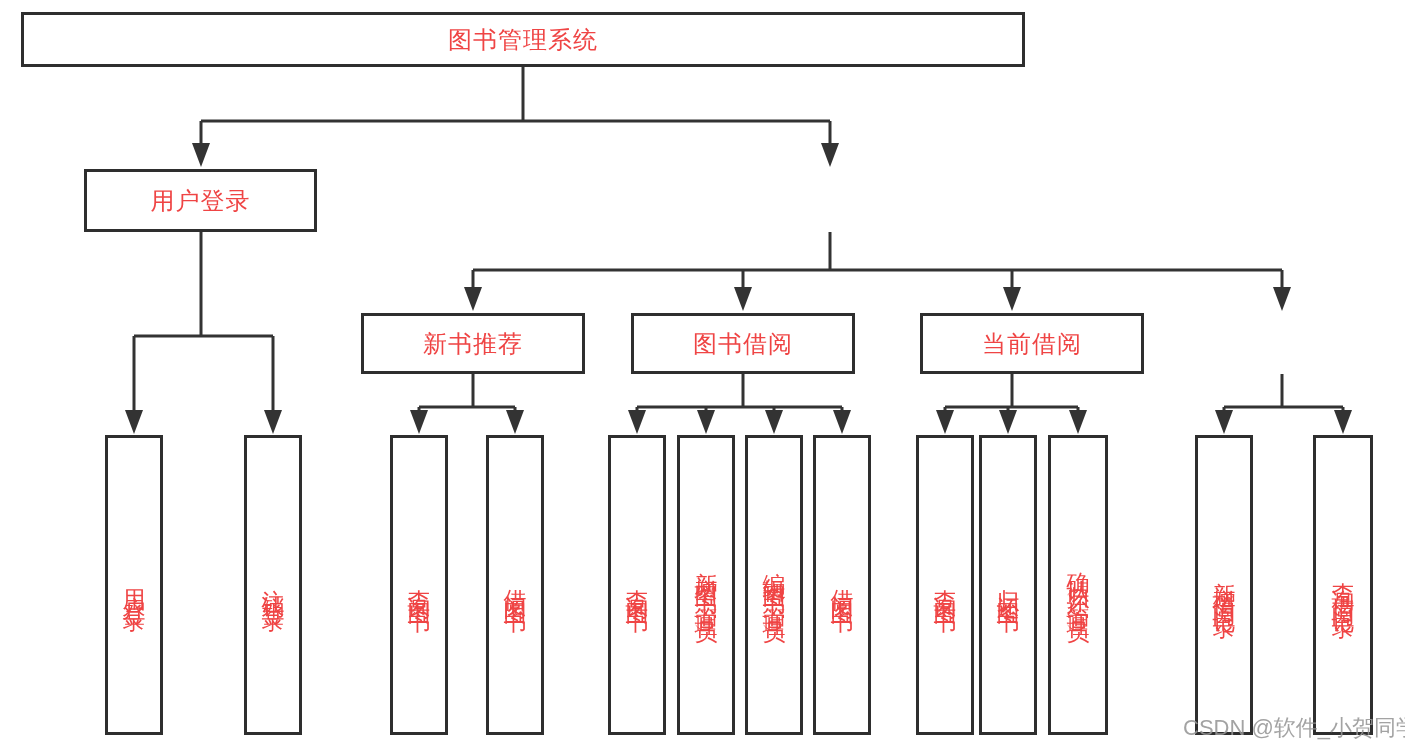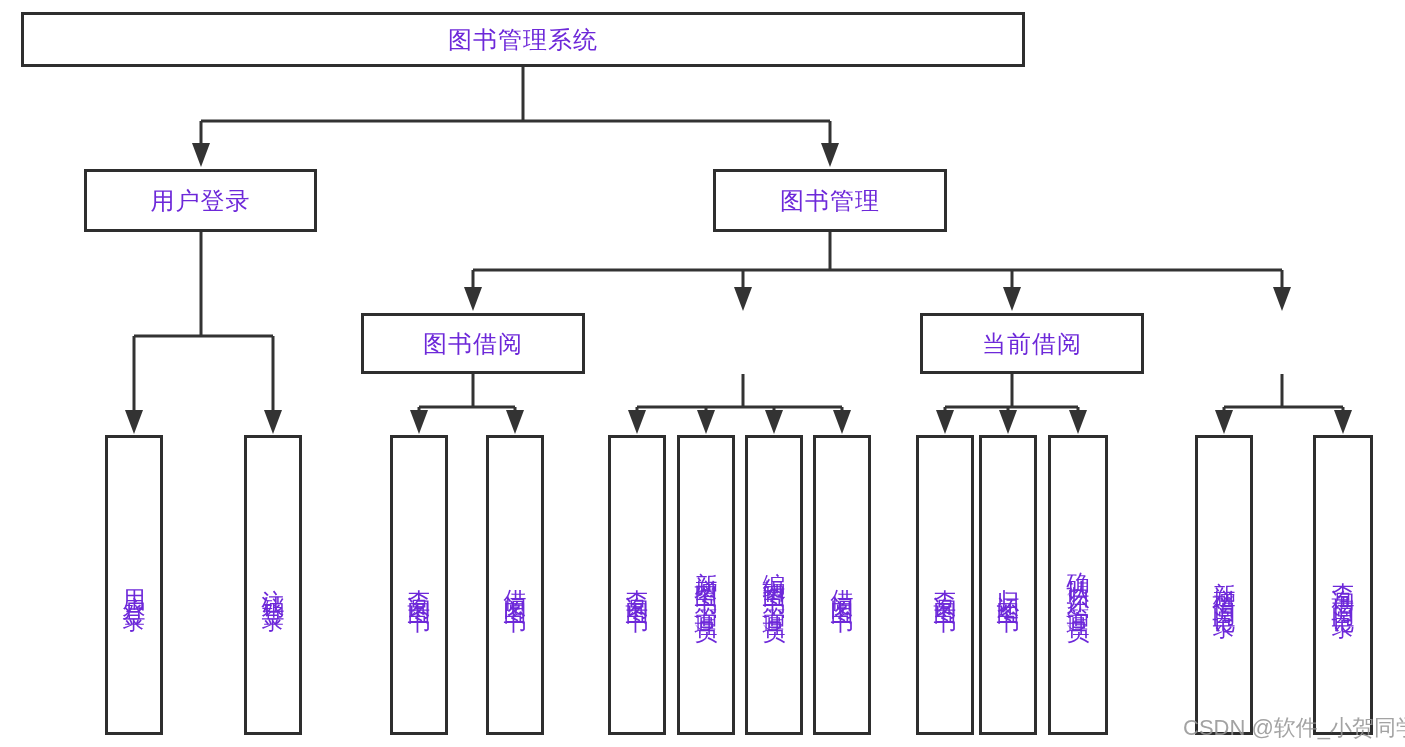--- a/index.html
+++ b/index.html
@@ -21,21 +21,21 @@
   .wires polygon { fill: #333333; stroke: none; }
   .node {
     position: absolute;
     background: #ffffff;
     border: 3px solid #2e2e2e;
     box-sizing: border-box;
     display: flex;
     align-items: center;
     justify-content: center;
     z-index: 2;
-    color: #6d28d9;
+    color: #ef4444;
   }
   .node.h span {
     font-size: 24px;
     letter-spacing: 1px;
     white-space: nowrap;
   }
   .node.v span {
     writing-mode: vertical-rl;
     text-orientation: mixed;
     font-size: 23px;
@@ -160,25 +160,25 @@
     </g>
   </svg>
 
   <div class="node h" id="n-root">
     <span>图书管理系统</span>
   </div>
 
   <div class="node h" id="n-user-login">
     <span>用户登录</span>
   </div>
-  <div class="node h" id="n-book-mgmt">
-    <span>图书管理</span>
-  </div>
 
   <div class="node h lvl3" id="n-new-books">
+    <span>新书推荐</span>
+  </div>
+  <div class="node h lvl3" id="n-book-borrow">
     <span>图书借阅</span>
   </div>
   <div class="node h lvl3" id="n-current-borrow">
     <span>当前借阅</span>
   </div>
 
   <div class="node v lvl4" id="n-a1">
     <span>用户登录</span>
   </div>
   <div class="node v lvl4" id="n-a2">

